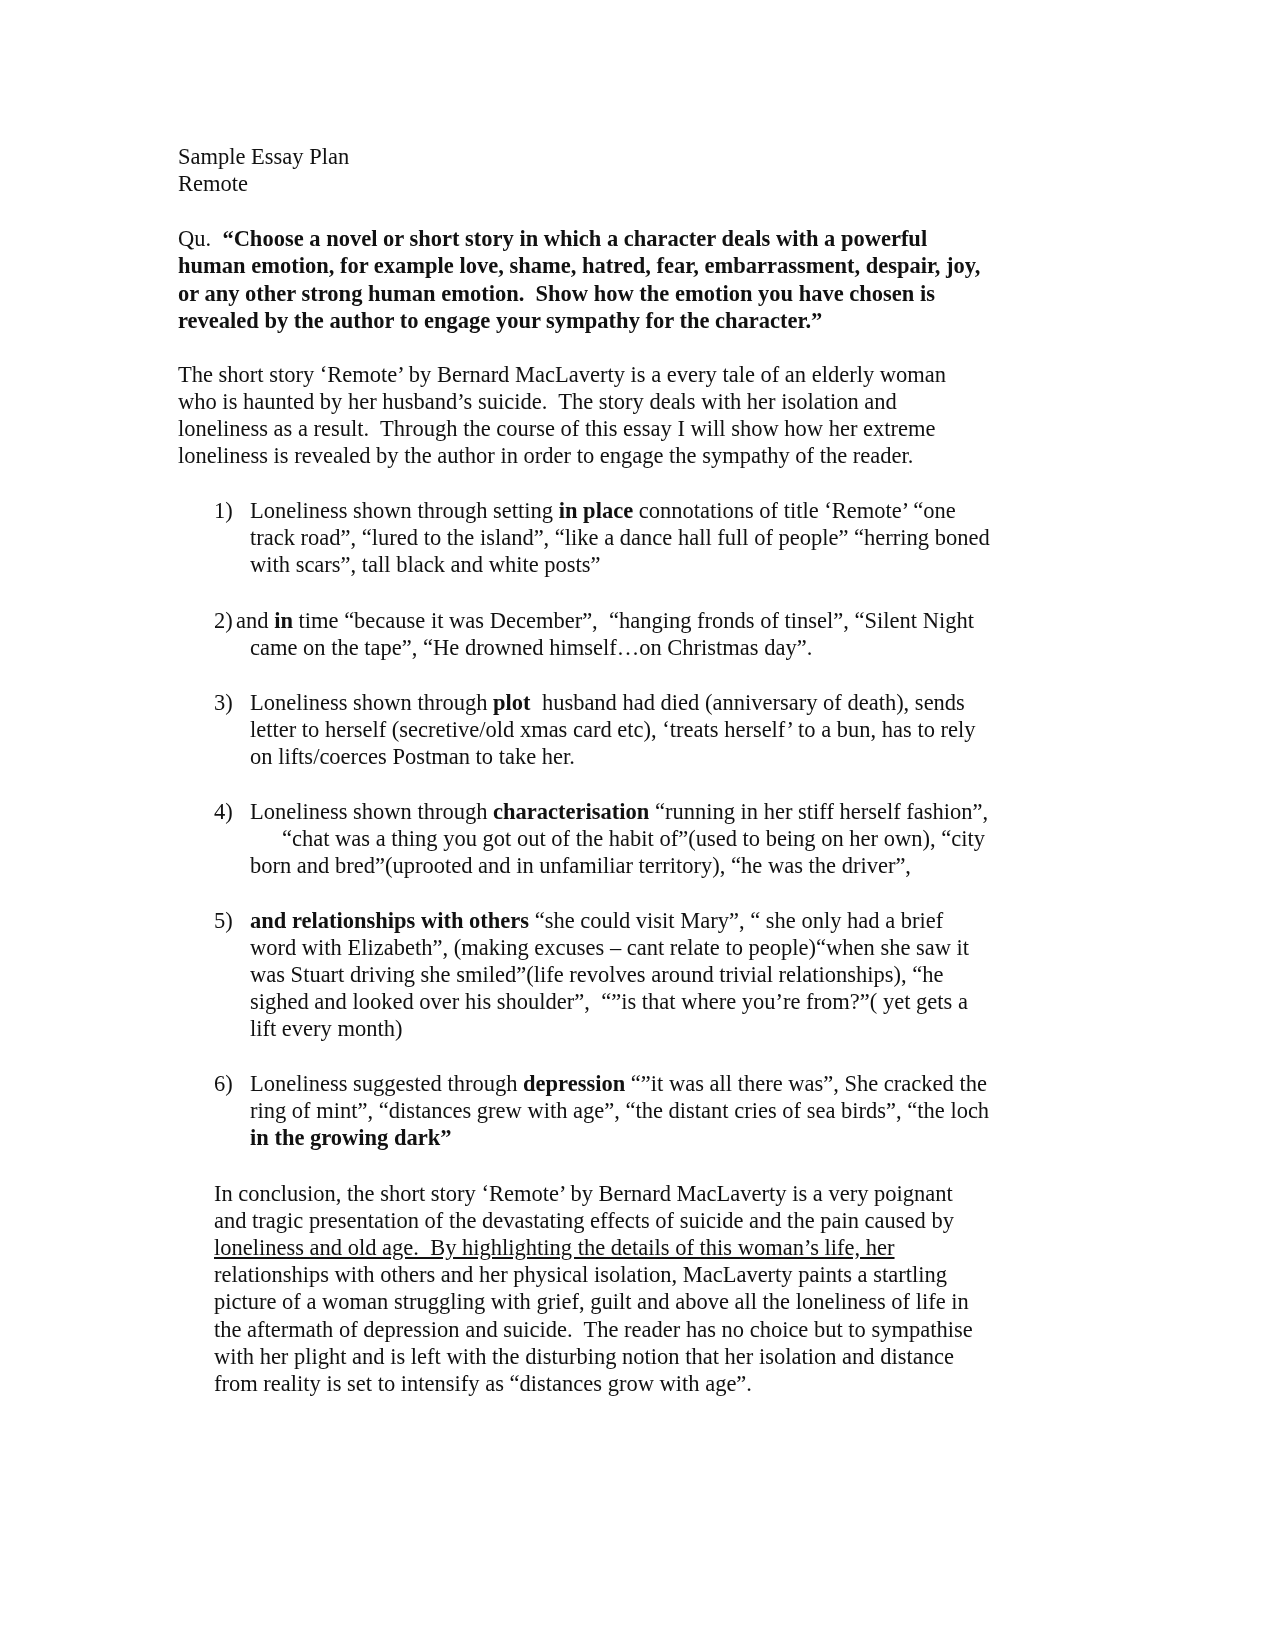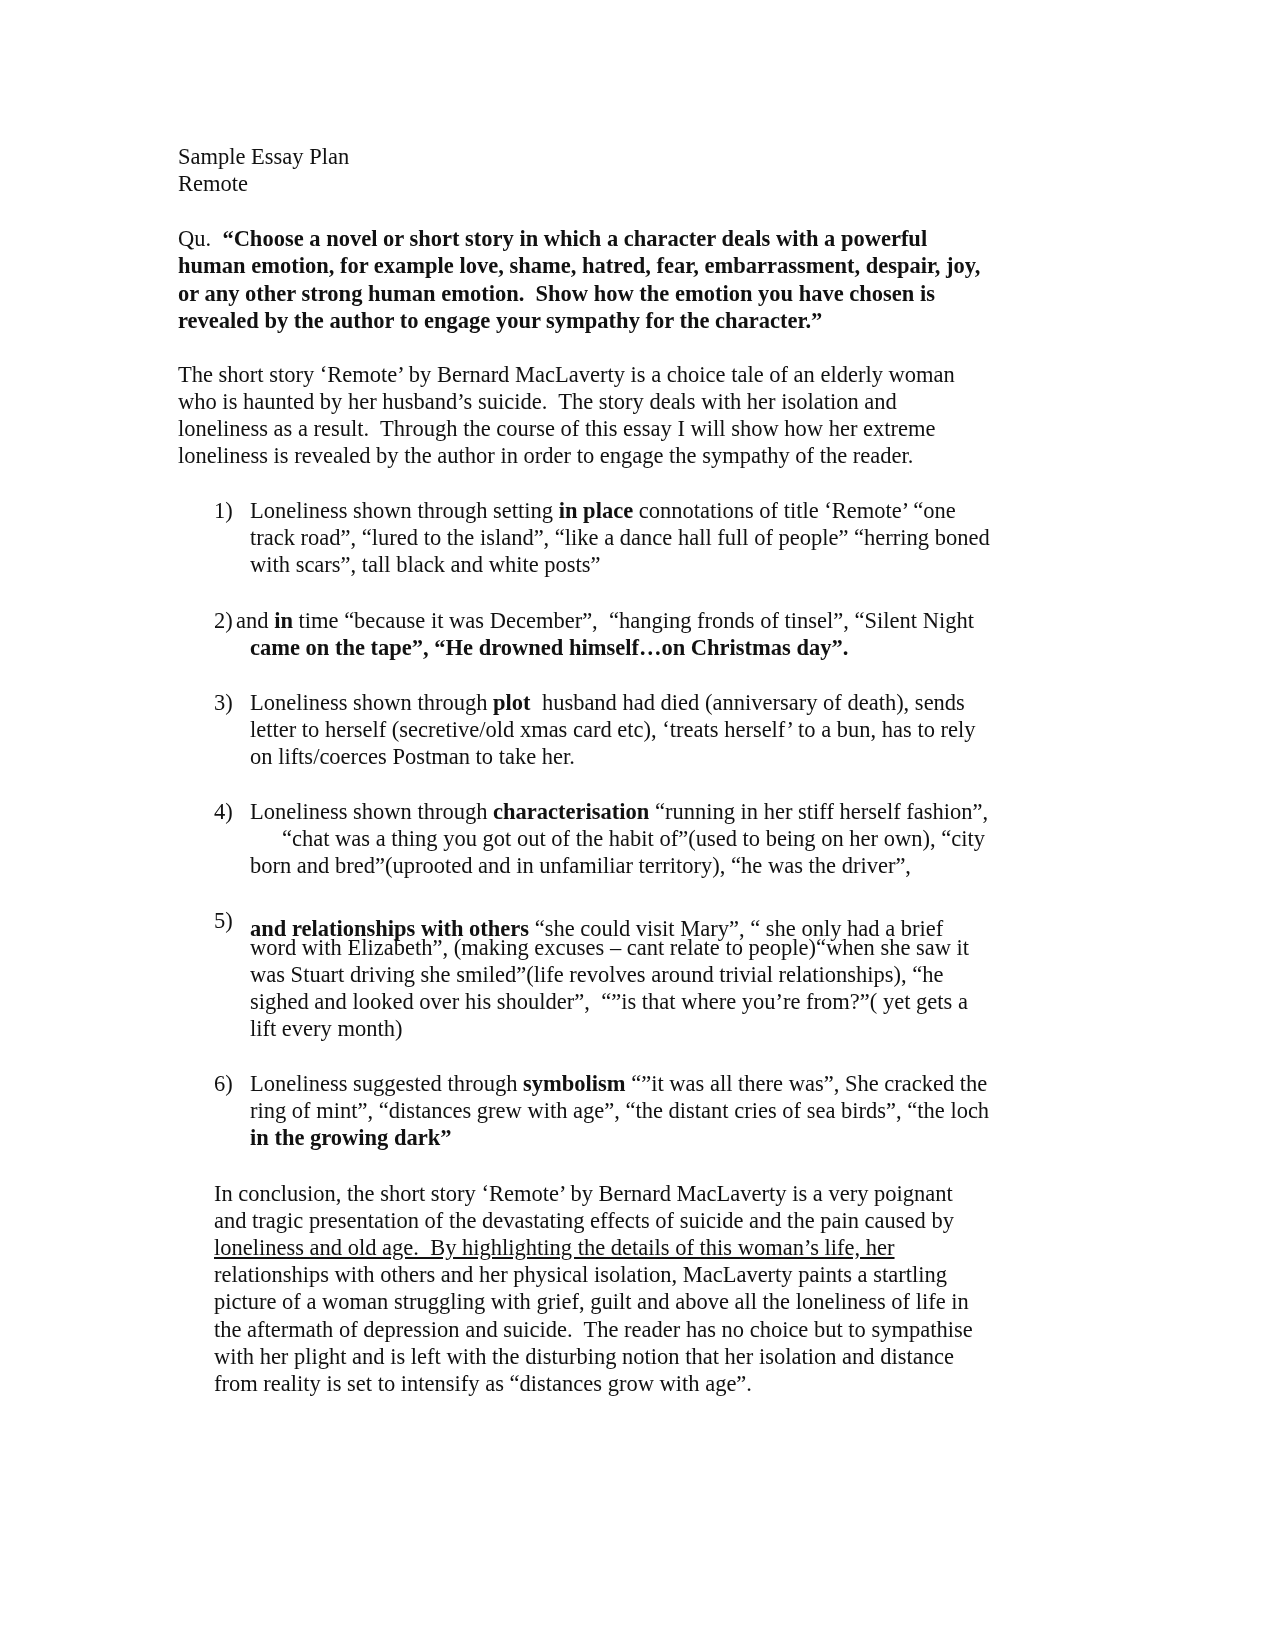--- a/index.html
+++ b/index.html
@@ -17,67 +17,67 @@
   <div class="ln" style="left:178px;top:170px;">Remote</div>
 
   <div>
     <div class="ln" style="left:178px;top:225px;font-family:Liberation Serif, serif;"><span>Qu.  </span><b>“Choose a novel or short story in which a character deals with a powerful</b></div>
     <div class="ln" style="left:178px;top:252px;"><b>human emotion, for example love, shame, hatred, fear, embarrassment, despair, joy,</b></div>
     <div class="ln" style="left:178px;top:280px;"><b>or any other strong human emotion.  Show how the emotion you have chosen is</b></div>
     <div class="ln" style="left:178px;top:307px;"><b>revealed by the author to engage your sympathy for the character.”</b></div>
   </div>
 
   <div>
-    <div class="ln" style="left:178px;top:361px;">The short story ‘Remote’ by Bernard MacLaverty is a choice tale of an elderly woman</div>
+    <div class="ln" style="left:178px;top:361px;">The short story ‘Remote’ by Bernard MacLaverty is a every tale of an elderly woman</div>
     <div class="ln" style="left:178px;top:388px;">who is haunted by her husband’s suicide.  The story deals with her isolation and</div>
     <div class="ln" style="left:178px;top:415px;">loneliness as a result.  Through the course of this essay I will show how her extreme</div>
     <div class="ln" style="left:178px;top:442px;">loneliness is revealed by the author in order to engage the sympathy of the reader.</div>
   </div>
 
   <div>
 
     <div>
       <div class="ln" style="left:214px;top:497px;">1)</div>
       <div class="ln" style="left:250px;top:497px;"><span>Loneliness shown through setting </span><b>in place</b><span> connotations of title ‘Remote’ “one</span></div>
       <div class="ln" style="left:250px;top:524px;">track road”, “lured to the island”, “like a dance hall full of people” “herring boned</div>
       <div class="ln" style="left:250px;top:551px;">with scars”, tall black and white posts”</div>
     </div>
 
     <div>
       <div class="ln" style="left:214px;top:607px;">2)</div>
       <div class="ln" style="left:236px;top:607px;text-align:right;"><span>and </span><b>in</b><span> time “because it was December”,  “hanging fronds of tinsel”, “Silent Night</span></div>
-      <div class="ln" style="left:250px;top:634px;font-weight:bold;">came on the tape”, “He drowned himself…on Christmas day”.</div>
+      <div class="ln" style="left:250px;top:634px;">came on the tape”, “He drowned himself…on Christmas day”.</div>
     </div>
 
     <div>
       <div class="ln" style="left:214px;top:689px;">3)</div>
       <div class="ln" style="left:250px;top:689px;"><span>Loneliness shown through </span><b>plot</b><span>  husband had died (anniversary of death), sends</span></div>
       <div class="ln" style="left:250px;top:716px;">letter to herself (secretive/old xmas card etc), ‘treats herself’ to a bun, has to rely</div>
       <div class="ln" style="left:250px;top:743px;font-family:Liberation Serif, serif;">on lifts/coerces Postman to take her.</div>
     </div>
 
     <div>
       <div class="ln" style="left:214px;top:798px;">4)</div>
       <div class="ln" style="left:250px;top:798px;"><span>Loneliness shown through </span><b>characterisation</b><span> “running in her stiff herself fashion”,</span></div>
       <div class="ln" style="left:250px;top:825px;margin-left:32px;">“chat was a thing you got out of the habit of”(used to being on her own), “city</div>
       <div class="ln" style="left:250px;top:852px;">born and bred”(uprooted and in unfamiliar territory), “he was the driver”,</div>
     </div>
 
     <div>
       <div class="ln" style="left:214px;top:907px;">5)</div>
-      <div class="ln" style="left:250px;top:907px;margin-top:8px;"><span></span><b>and relationships with others</b><span> “she could visit Mary”, “ she only had a brief</span></div>
+      <div class="ln" style="left:250px;top:907px;"><span></span><b>and relationships with others</b><span> “she could visit Mary”, “ she only had a brief</span></div>
       <div class="ln" style="left:250px;top:934px;">word with Elizabeth”, (making excuses – cant relate to people)“when she saw it</div>
       <div class="ln" style="left:250px;top:961px;">was Stuart driving she smiled”(life revolves around trivial relationships), “he</div>
       <div class="ln" style="left:250px;top:988px;">sighed and looked over his shoulder”,  “”is that where you’re from?”( yet gets a</div>
       <div class="ln" style="left:250px;top:1015px;">lift every month)</div>
     </div>
 
     <div>
       <div class="ln" style="left:214px;top:1070px;">6)</div>
-      <div class="ln" style="left:250px;top:1070px;"><span>Loneliness suggested through </span><b>symbolism</b><span> “”it was all there was”, She cracked the</span></div>
+      <div class="ln" style="left:250px;top:1070px;"><span>Loneliness suggested through </span><b>depression</b><span> “”it was all there was”, She cracked the</span></div>
       <div class="ln" style="left:250px;top:1097px;">ring of mint”, “distances grew with age”, “the distant cries of sea birds”, “the loch</div>
       <div class="ln" style="left:250px;top:1124px;font-weight:bold;">in the growing dark”</div>
     </div>
   </div>
 
   <div>
     <div class="ln" style="left:214px;top:1180px;">In conclusion, the short story ‘Remote’ by Bernard MacLaverty is a very poignant</div>
     <div class="ln" style="left:214px;top:1207px;">and tragic presentation of the devastating effects of suicide and the pain caused by</div>
     <div class="ln" style="left:214px;top:1234px;text-decoration:underline;">loneliness and old age.  By highlighting the details of this woman’s life, her</div>
     <div class="ln" style="left:214px;top:1261px;">relationships with others and her physical isolation, MacLaverty paints a startling</div>

